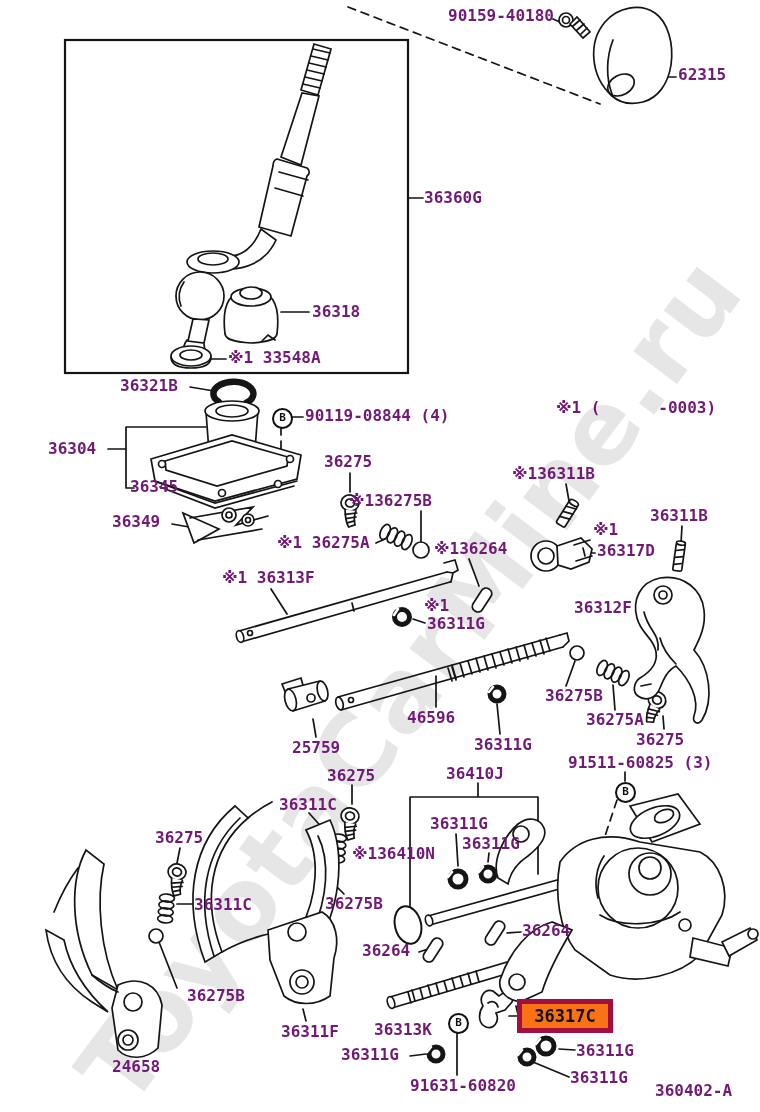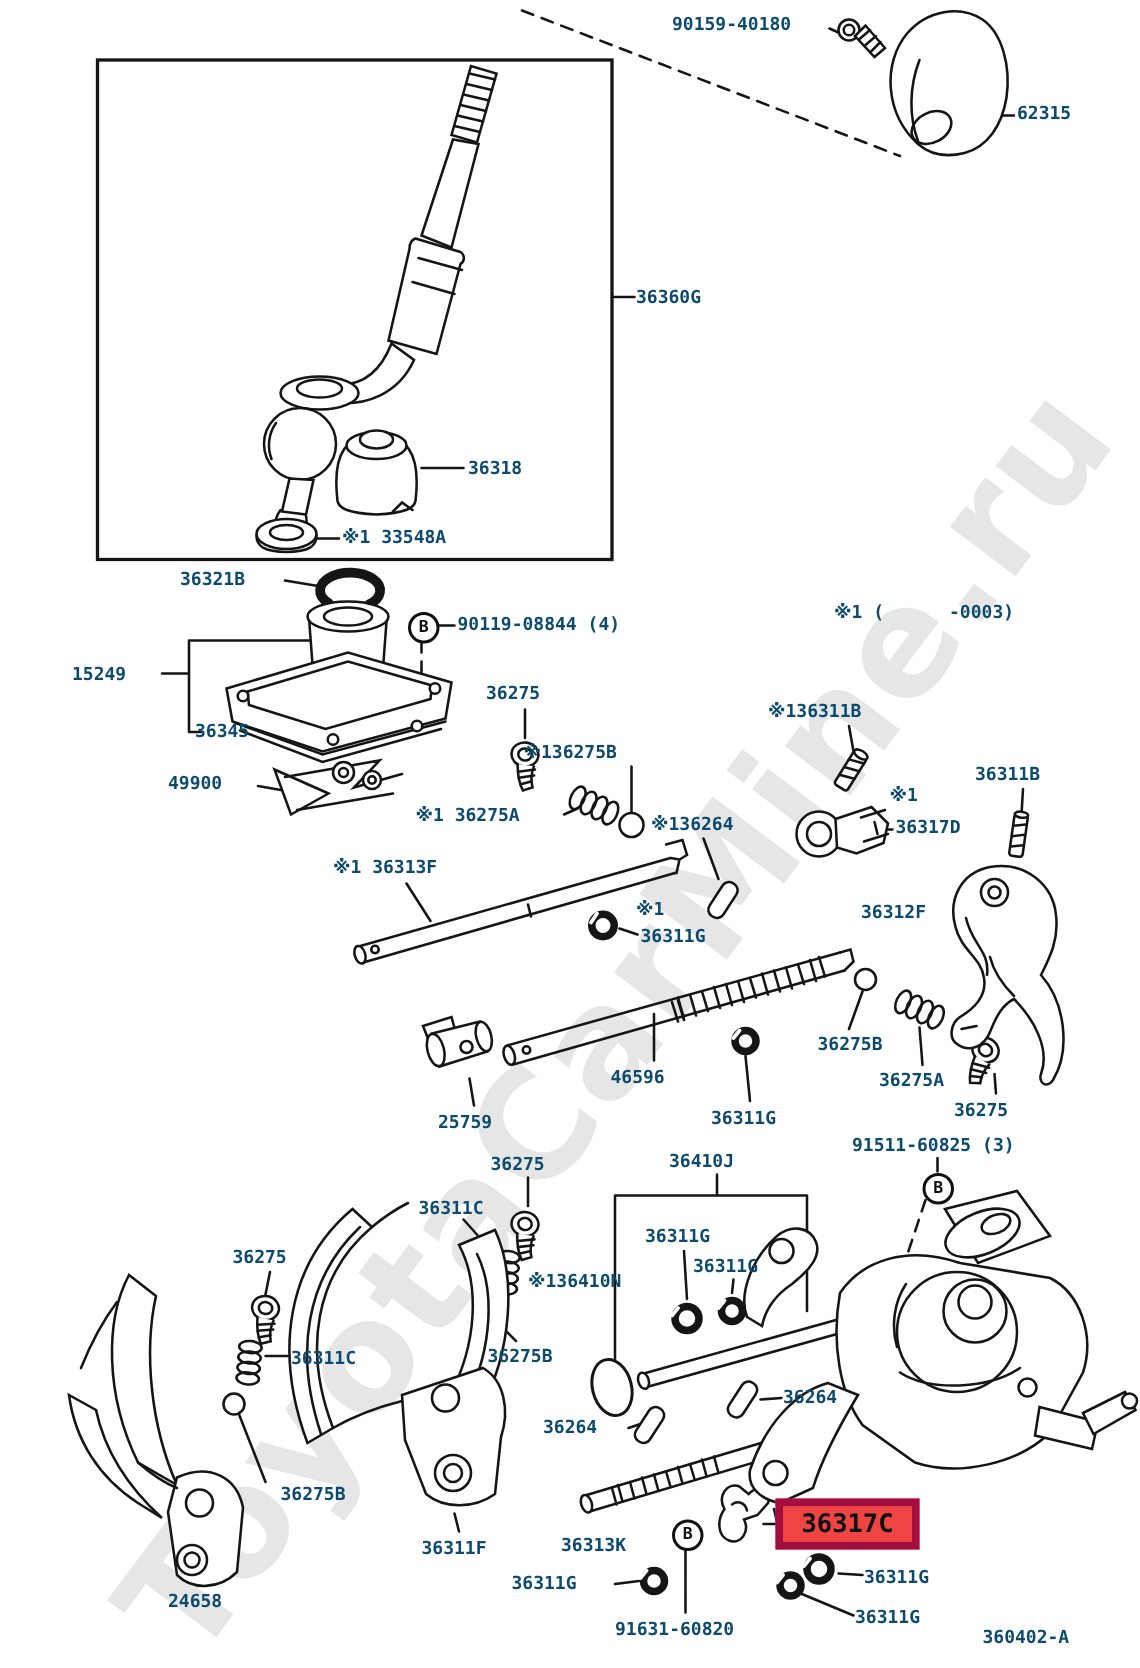--- a/index.html
+++ b/index.html
@@ -2,26 +2,26 @@
 <html><head>
 <meta charset="utf-8">
 <style>
   html,body{margin:0;padding:0;background:#fff;}
   #canvas{position:relative;width:760px;height:1112px;background:#fff;overflow:hidden;
           font-family:"DejaVu Sans Mono","DejaVu Sans",monospace;}
   #wm{position:absolute;left:55px;top:1055px;font-size:100px;font-weight:bold;
       color:#e6e6e6;white-space:nowrap;transform:rotate(-53deg);transform-origin:0 0;
       z-index:0;letter-spacing:2px;font-family:"DejaVu Sans",sans-serif;}
   svg.art{position:absolute;left:0;top:0;z-index:1;}
-  .lbl{position:absolute;z-index:2;font-size:12px;font-weight:bold;color:#0c4a6e;
+  .lbl{position:absolute;z-index:2;font-size:16px;font-weight:bold;color:#701a75;
        white-space:pre;line-height:18px;}
   .bmark{position:absolute;z-index:2;width:17px;height:17px;border:2px solid #101010;
          border-radius:50%;font-size:11px;font-weight:bold;color:#101010;text-align:center;
          line-height:16px;background:#fff;}
-  .hl{position:absolute;z-index:3;border:5px solid #a30e41;background:#ef4444;
+  .hl{position:absolute;z-index:3;border:5px solid #a30e41;background:#f97316;
       width:86px;height:24px;display:flex;align-items:center;justify-content:center;}
   .hl span{font-size:17px;font-weight:bold;color:#101010;white-space:pre;}
 </style>
 </head>
 <body>
 
 <div id="canvas">
   <div id="wm" style="color: rgb(230, 230, 230);">ToyotaCarMine.ru</div>
 
   <svg class="art" width="760" height="1112" viewBox="0 0 760 1112" stroke="#151515" stroke-width="1.7" fill="none" stroke-linecap="round">
@@ -303,23 +303,23 @@
 
   <div class="lbl" style="left:448px;top:7px">90159-40180</div>
   <div class="lbl" style="left:678px;top:66px">62315</div>
   <div class="lbl" style="left:424px;top:189px">36360G</div>
   <div class="lbl" style="left:312px;top:303px">36318</div>
   <div class="lbl" style="left:228px;top:349px">※1 33548A</div>
   <div class="lbl" style="left:120px;top:377px">36321B</div>
   <div class="bmark" style="left:272px;top:408px">B</div>
   <div class="lbl" style="left:305px;top:407px">90119-08844 (4)</div>
   <div class="lbl" style="left:556px;top:399px">※1 (      -0003)</div>
-  <div class="lbl" style="left:48px;top:440px">15249</div>
+  <div class="lbl" style="left:48px;top:440px">36304</div>
   <div class="lbl" style="left:130px;top:478px">36345</div>
-  <div class="lbl" style="left:112px;top:513px">49900</div>
+  <div class="lbl" style="left:112px;top:513px">36349</div>
   <div class="lbl" style="left:324px;top:453px">36275</div>
   <div class="lbl" style="left:349px;top:492px">※136275B</div>
   <div class="lbl" style="left:277px;top:534px">※1 36275A</div>
   <div class="lbl" style="left:434px;top:540px">※136264</div>
   <div class="lbl" style="left:222px;top:569px">※1 36313F</div>
   <div class="lbl" style="left:424px;top:597px">※1</div>
   <div class="lbl" style="left:427px;top:615px">36311G</div>
   <div class="lbl" style="left:512px;top:465px">※136311B</div>
   <div class="lbl" style="left:650px;top:507px">36311B</div>
   <div class="lbl" style="left:593px;top:521px">※1</div>

